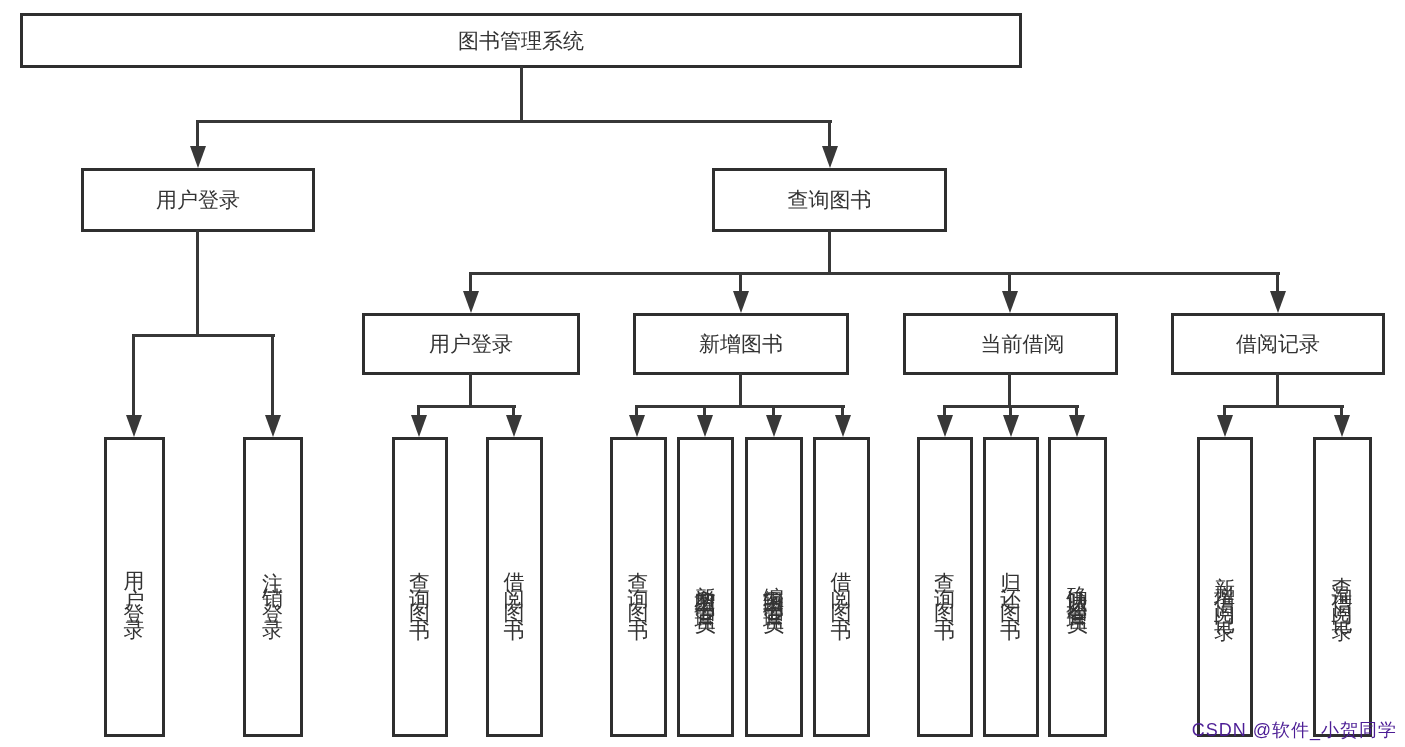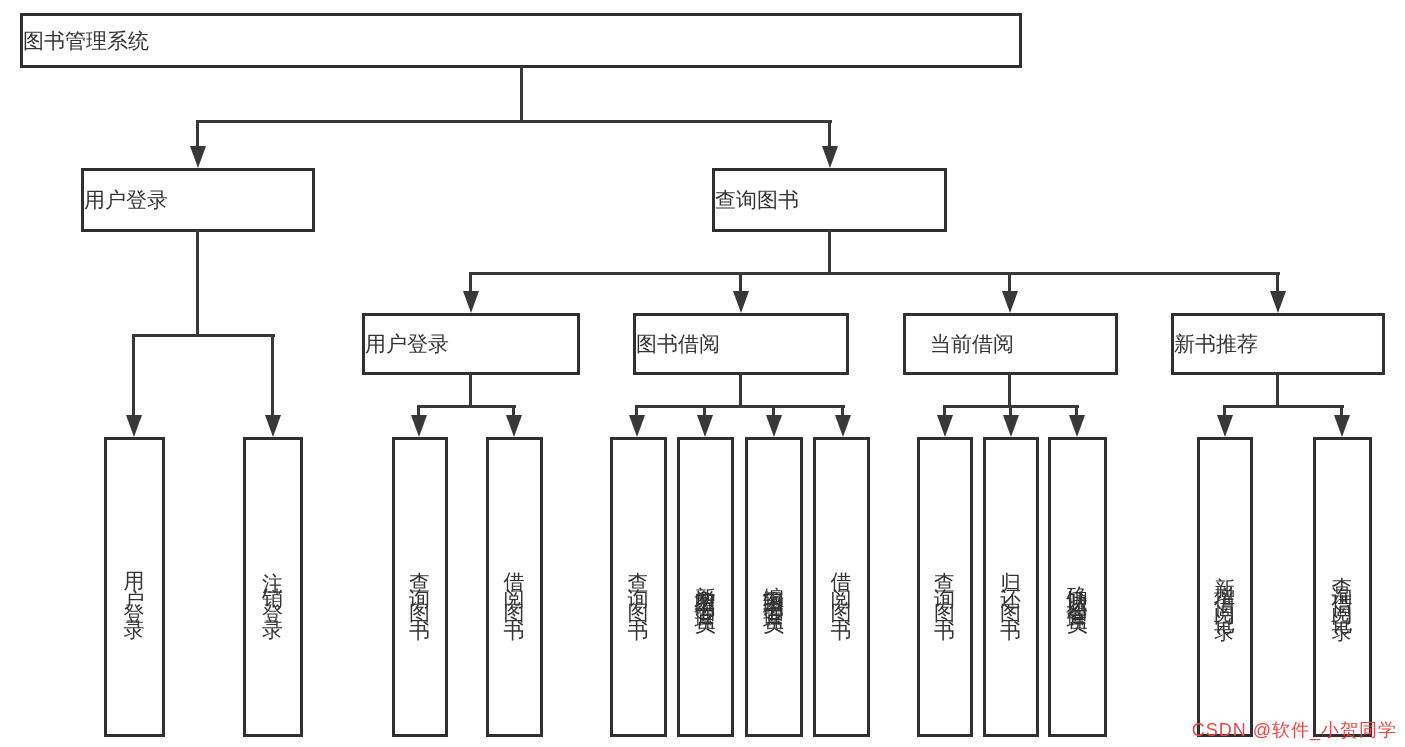--- a/index.html
+++ b/index.html
@@ -9,21 +9,21 @@
     background:#ffffff;
     font-family:"Liberation Sans", sans-serif;
     overflow:hidden;
   }
   
   .box{
     position:absolute;
     box-sizing:border-box;
     border:3px solid #2f2f2f;
     background:#ffffff;
-    display:flex;align-items:center;
+    display:flex;align-items:center;justify-content:center;
     font-size:21px;color:#333333;
     white-space:nowrap;
   }
   .vbox{
     position:absolute;
     box-sizing:border-box;
     border:3px solid #2f2f2f;
     background:#ffffff;
     display:flex;align-items:center;justify-content:center;
     top:437px;height:300px;
@@ -43,21 +43,21 @@
   .hl{position:absolute;height:3px;background:#383838;}
   .arw{
     position:absolute;width:0;height:0;
     border-left:8px solid transparent;
     border-right:8px solid transparent;
     border-top:22px solid #383838;
   }
   .wm{
     position:absolute;
     right:8px;bottom:5px;
-    font-size:18px;color:#ef4444;
+    font-size:18px;color:#4c1d95;
     letter-spacing:1px;
     z-index:10;
   }
 </style>
 </head>
 <body>
 
 <div id="canvas">
 
   <div class="box" style="left:20px;top:13px;width:1002px;height:55px;">
@@ -93,27 +93,27 @@
   <div class="vl" style="left:1276px;top:272px;height:22px;"></div>
   <div class="arw" style="left:463px;top:291px;"></div>
   <div class="arw" style="left:733px;top:291px;"></div>
   <div class="arw" style="left:1002px;top:291px;"></div>
   <div class="arw" style="left:1270px;top:291px;"></div>
 
   <div class="box" style="left:362px;top:313px;width:218px;height:62px;">
     <span>用户登录</span>
   </div>
   <div class="box" style="left:633px;top:313px;width:216px;height:62px;">
-    <span>图书借阅</span>
+    <span>新增图书</span>
   </div>
   <div class="box" style="left:903px;top:313px;width:215px;height:62px;padding-left:24px;">
     <span>当前借阅</span>
   </div>
   <div class="box" style="left:1171px;top:313px;width:214px;height:62px;">
-    <span>新书推荐</span>
+    <span>借阅记录</span>
   </div>
 
   <div class="vl" style="left:469px;top:373px;height:34px;"></div>
   <div class="hl" style="left:417px;top:405px;width:99px;"></div>
   <div class="vl" style="left:417px;top:405px;height:13px;"></div>
   <div class="vl" style="left:512px;top:405px;height:13px;"></div>
   <div class="arw" style="left:411px;top:415px;"></div>
   <div class="arw" style="left:506px;top:415px;"></div>
 
   <div class="vl" style="left:739px;top:373px;height:34px;"></div>

